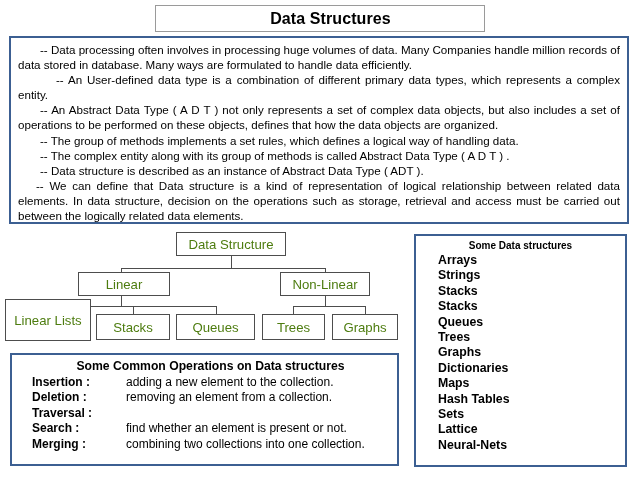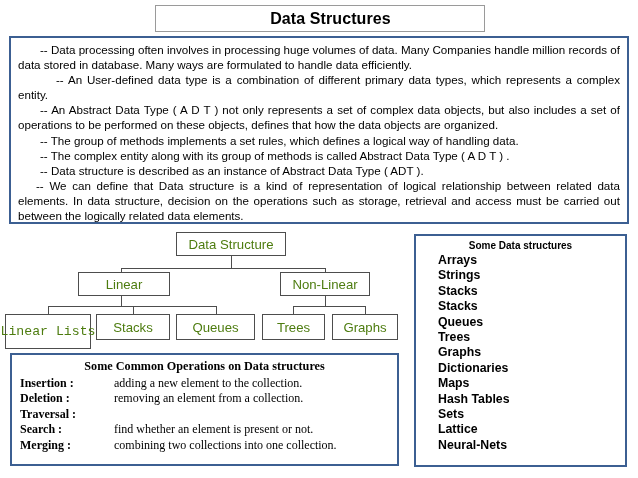--- a/index.html
+++ b/index.html
@@ -90,22 +90,21 @@
   
   #operations-panel {
     position: absolute;
     left: 10px;
     top: 353px;
     width: 389px;
     height: 113px;
     border: 2px solid #3c5f92;
     background: #ffffff;
     box-sizing: border-box;
-    padding: 4px 8px 0 8px;
-    font-family: Liberation Serif, serif;
+    padding: 4px 8px 0 20px;
   }
   #operations-panel .ops-heading {
     text-align: center;
     font-size: 12.2px;
     font-weight: bold;
     margin-bottom: 2px;
   }
   .ops-row {
     display: flex;
     font-size: 12px;
@@ -191,21 +190,21 @@
   <div class="connector v" style="left:48px; top:78px; height:8px;"></div>
   <div class="connector v" style="left:133px; top:78px; height:8px;"></div>
   <div class="connector v" style="left:216px; top:78px; height:8px;"></div>
 
   <div class="connector v" style="left:325px; top:68px; height:10px;"></div>
 
   <div class="connector h" style="left:293px; top:78px; width:72px;"></div>
   <div class="connector v" style="left:293px; top:78px; height:8px;"></div>
   <div class="connector v" style="left:365px; top:78px; height:8px;"></div>
 
-  <div class="node" style="left:5px; top:86px; width:86px; height:35px;font-family:Liberation Mono, monospace;">
+  <div class="node" style="left:5px; top:71px; width:86px; height:42px;">
     <span>Linear Lists</span>
   </div>
   <div class="node" style="left:96px; top:86px; width:74px; height:26px;">
     <span>Stacks</span>
   </div>
   <div class="node" style="left:176px; top:86px; width:79px; height:26px;">
     <span>Queues</span>
   </div>
   <div class="node" style="left:262px; top:86px; width:63px; height:26px;">
     <span>Trees</span>

